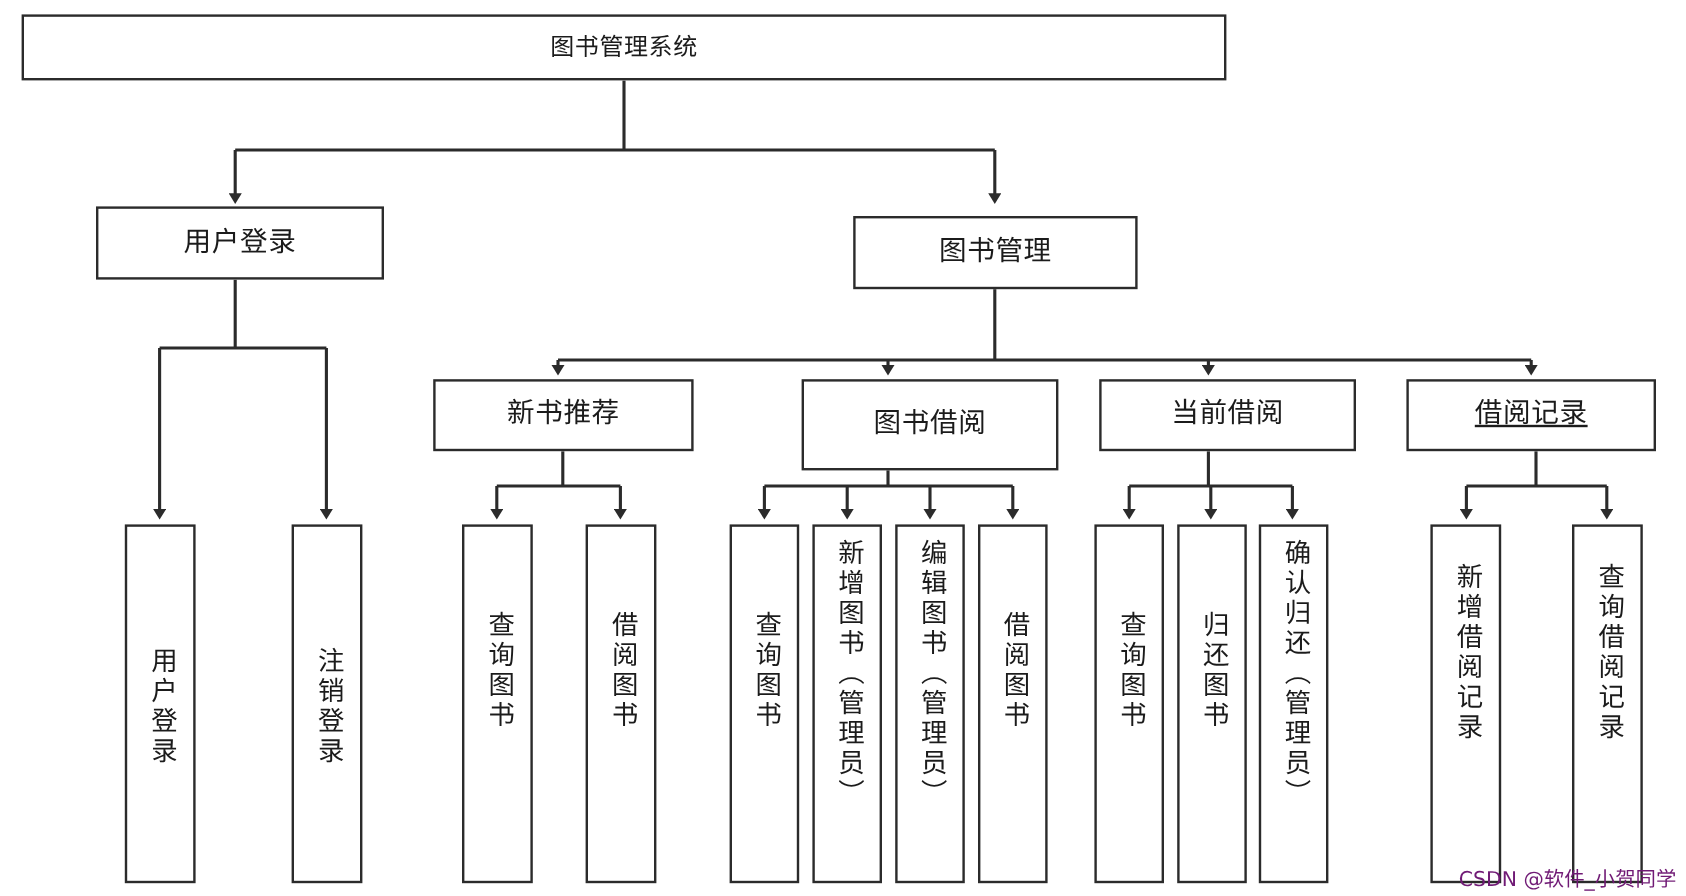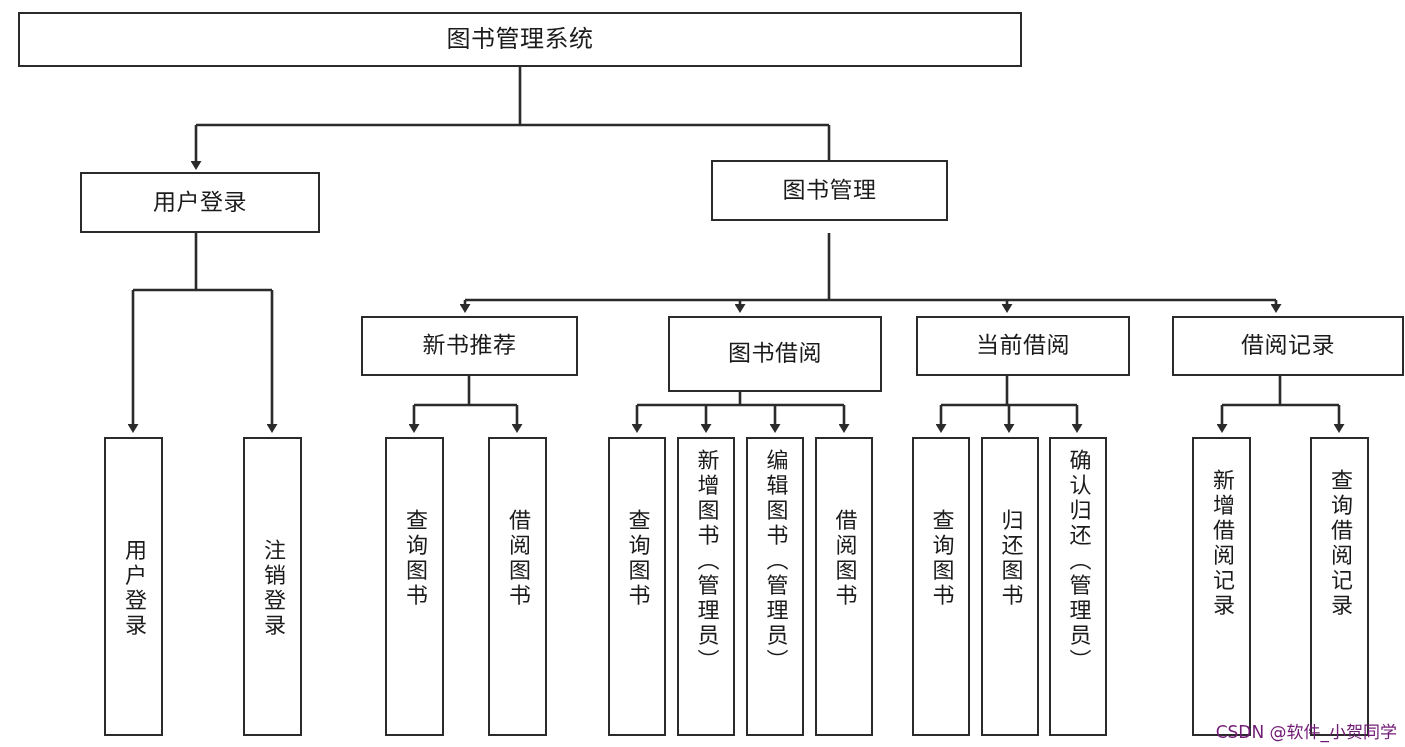--- a/index.html
+++ b/index.html
@@ -41,21 +41,21 @@
     display: block;
     line-height: 1.18;
     letter-spacing: 0.5px;
   }
   
   .node.h .label {
     font-size: 23px;
     writing-mode: horizontal-tb;
   }
   .node.root .label {
-    font-size: 24px;
+    font-size: 20px;
   }
   
   .node.v {
     align-items: flex-start;
     padding-top: 10px;
   }
   .node.v .label {
     writing-mode: vertical-rl;
     text-orientation: upright;
     font-size: 22px;
@@ -137,34 +137,34 @@
     </g>
   </svg>
 
   <div class="node h root" style="left:18px; top:12px; width:1004px; height:55px;">
     <span class="label">图书管理系统</span>
   </div>
 
   <div class="node h" style="left:80px; top:172px; width:240px; height:61px;">
     <span class="label">用户登录</span>
   </div>
-  <div class="node h" style="left:711px; top:160px; width:237px; height:61px;align-items:center;">
+  <div class="node h" style="left:711px; top:180px; width:237px; height:61px;align-items:center;">
     <span class="label">图书管理</span>
   </div>
 
   <div class="node h" style="left:361px; top:316px; width:217px; height:60px;">
     <span class="label">新书推荐</span>
   </div>
   <div class="node h" style="left:668px; top:316px; width:214px; height:76px;text-align:right;">
     <span class="label">图书借阅</span>
   </div>
   <div class="node h" style="left:901px; top:316px; width:214px; height:60px;margin-left:15px;">
     <span class="label">当前借阅</span>
   </div>
-  <div class="node h" style="left:1172px; top:316px; width:232px; height:60px;">
+  <div class="node h" style="left:1172px; top:316px; width:208px; height:60px;text-decoration:underline;">
     <span class="label">借阅记录</span>
   </div>
 
   <div class="node v low" style="left:104px; top:437px; width:59px; height:299px;">
     <span class="label">用户登录</span>
   </div>
   <div class="node v low" style="left:243px; top:437px; width:59px; height:299px;">
     <span class="label">注销登录</span>
   </div>
 

